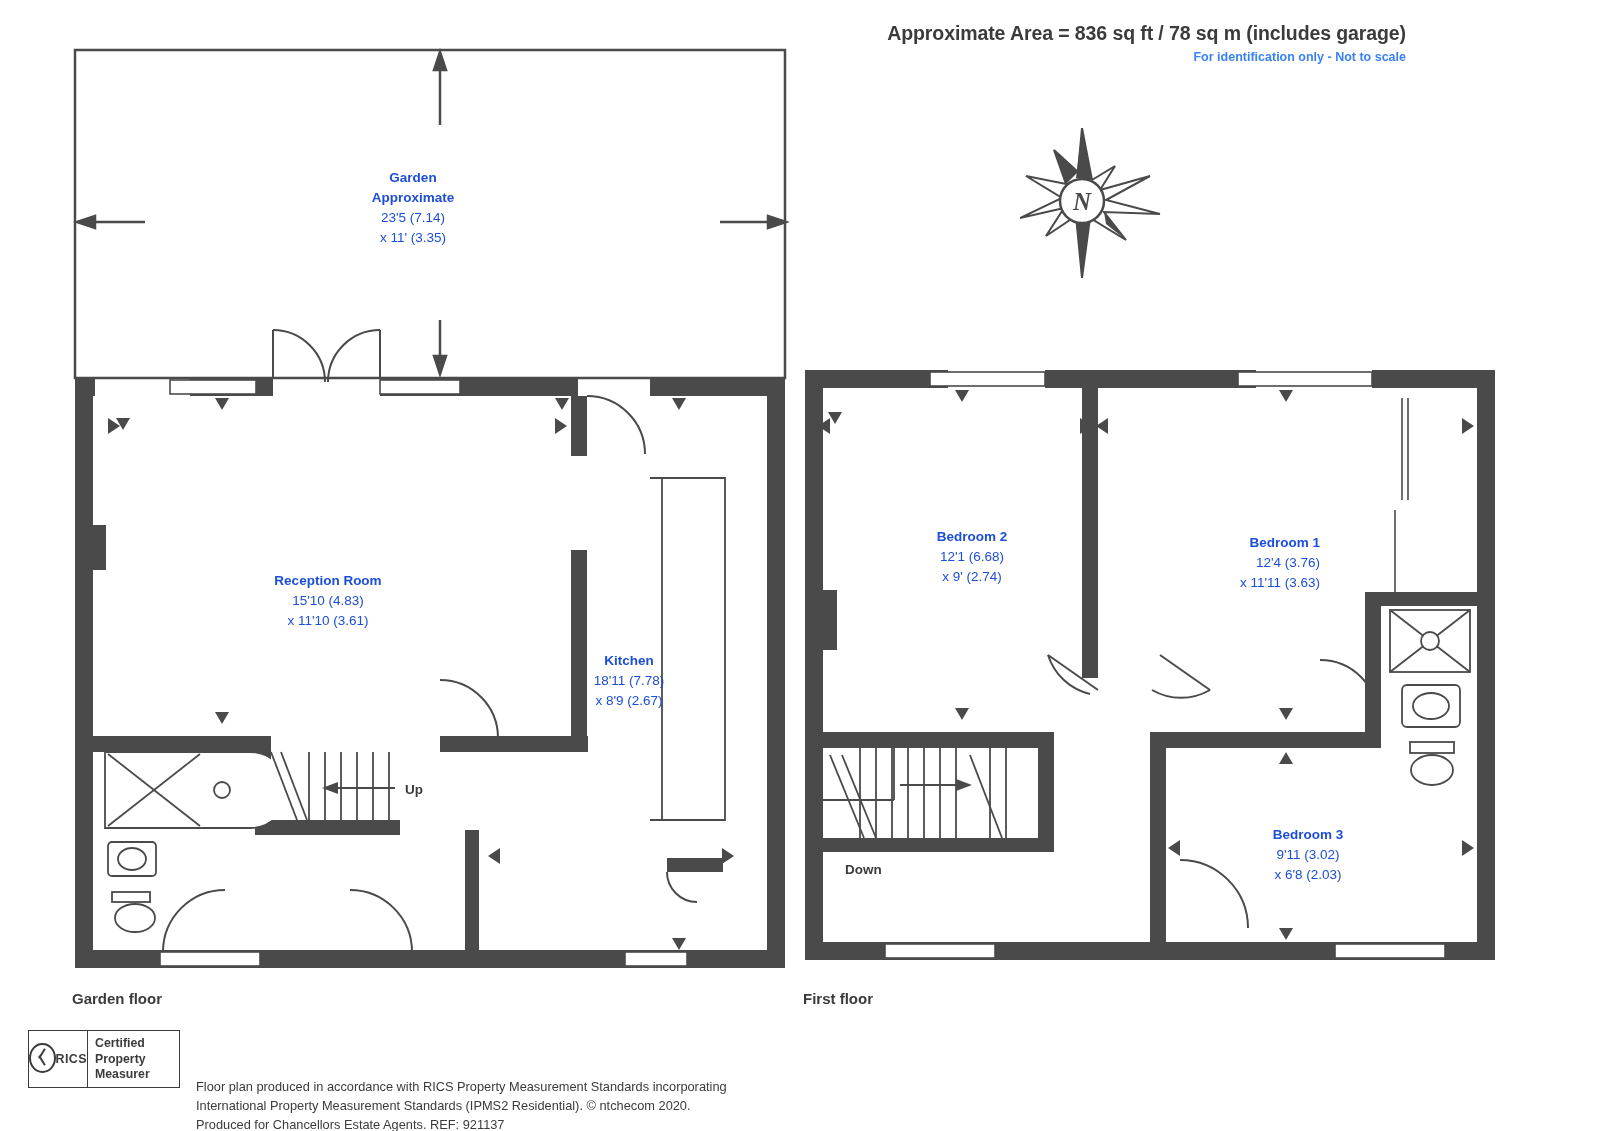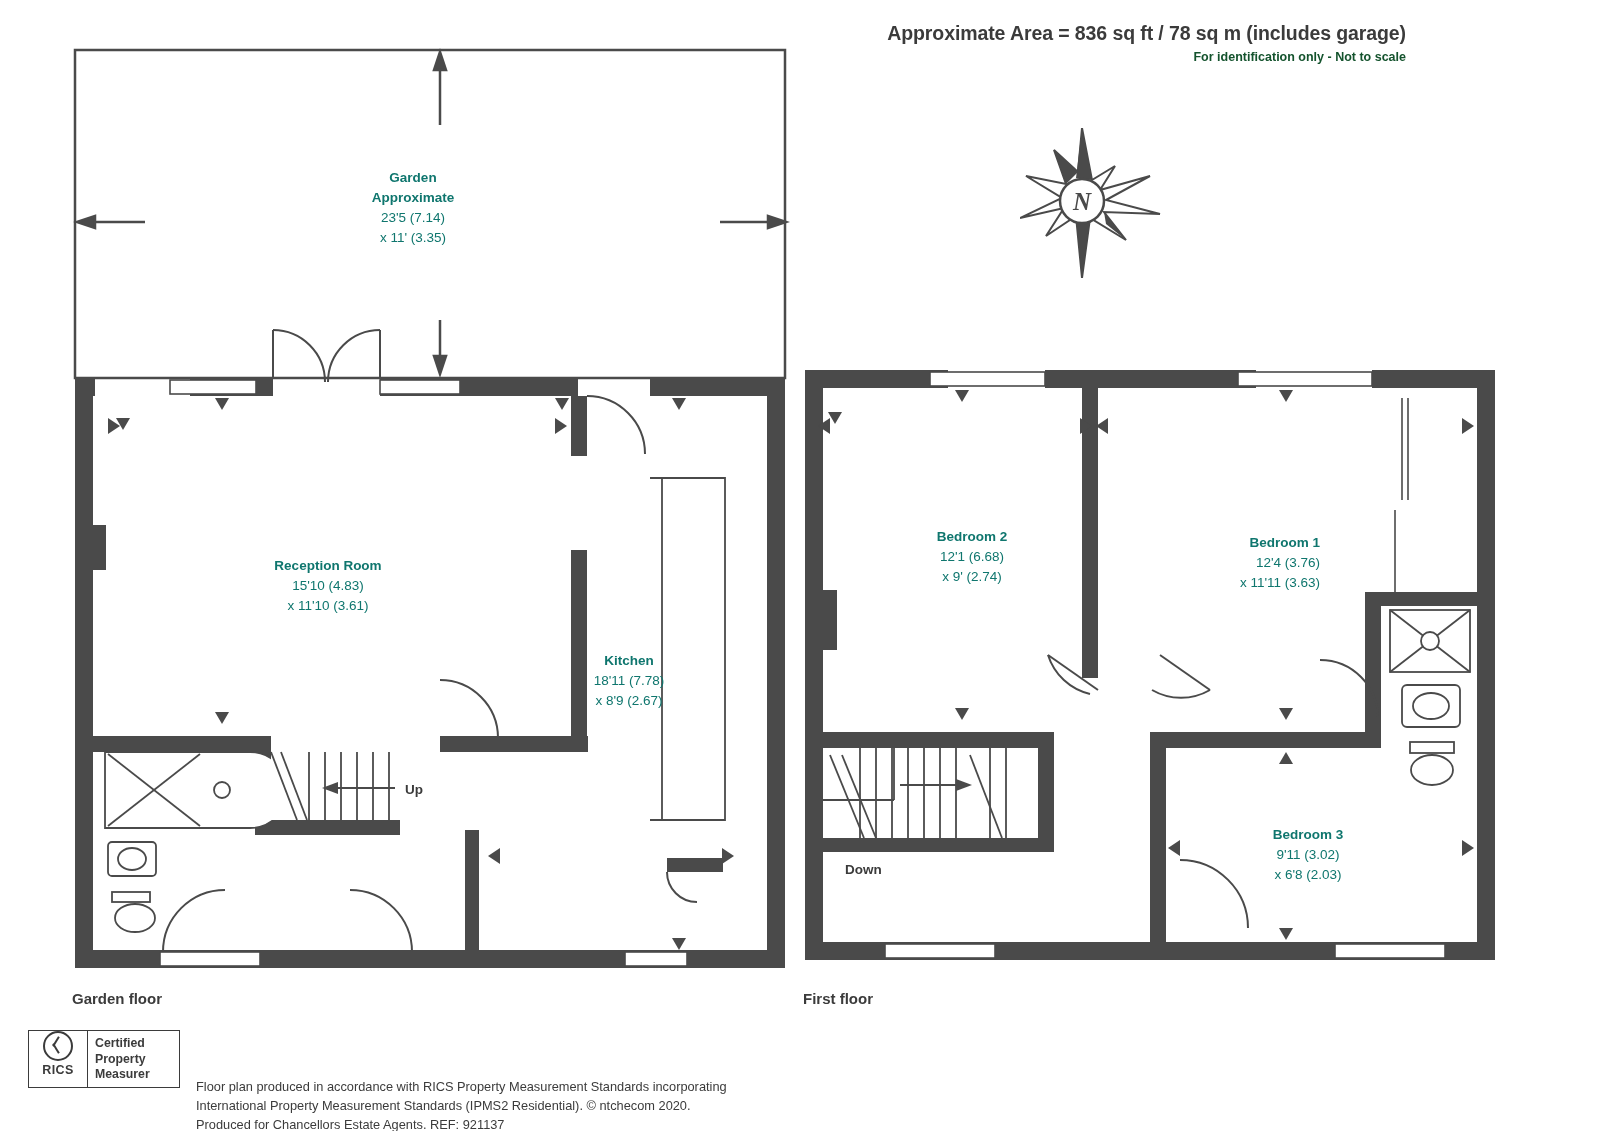--- a/index.html
+++ b/index.html
@@ -31,38 +31,38 @@
     color: #3b3b3b;
     letter-spacing: -0.1px;
     white-space: nowrap;
   }
   .area-sub {
     position: absolute;
     right: 58px;
     top: 50px;
     font-size: 12.5px;
     font-weight: bold;
-    color: #14532d;
+    color: #3b82f6;
     white-space: nowrap;
   }
   
   .floor-caption {
     position: absolute;
     font-size: 15px;
     font-weight: bold;
     color: #3b3b3b;
     white-space: nowrap;
   }
   
   .room-label {
     position: absolute;
     text-align: center;
     font-size: 13.5px;
     line-height: 20px;
-    color: #0f766e;
+    color: #1d4ed8;
     white-space: nowrap;
     transform: translateX(-50%);
   }
   .room-label .rl-name {
     font-weight: bold;
     font-size: 13.5px;
     display: block;
   }
   .room-label .rl-dim {
     display: block;
@@ -92,23 +92,23 @@
     width: 152px;
     height: 58px;
     border: 1.5px solid #3b3b3b;
     box-sizing: border-box;
     display: flex;
     align-items: stretch;
   }
   .rics-left {
     width: 58px;
     display: flex;
-    flex-direction: column;
+    flex-direction: row;
     align-items: center;
-    justify-content: flex-start;
+    justify-content: center;
     border-right: 1.5px solid #3b3b3b;
   }
   .rics-left .rics-mark {
     width: 26px;
     height: 26px;
     border-radius: 50%;
     border: 2px solid #3b3b3b;
     position: relative;
     margin-bottom: 2px;
   }
@@ -284,21 +284,21 @@
     </g>
   </svg>
 
   <div class="room-label" style="left:413px;top:168px;">
     <span class="rl-name">Garden</span>
     <span class="rl-name">Approximate</span>
     <span class="rl-dim">23'5 (7.14)</span>
     <span class="rl-dim">x 11' (3.35)</span>
   </div>
 
-  <div class="room-label" style="left:328px;top:556px;">
+  <div class="room-label" style="left:328px;top:571px;">
     <span class="rl-name">Reception Room</span>
     <span class="rl-dim">15'10 (4.83)</span>
     <span class="rl-dim">x 11'10 (3.61)</span>
   </div>
 
   <div class="room-label" style="left:629px;top:651px;">
     <span class="rl-name">Kitchen</span>
     <span class="rl-dim">18'11 (7.78)</span>
     <span class="rl-dim">x 8'9 (2.67)</span>
   </div>

